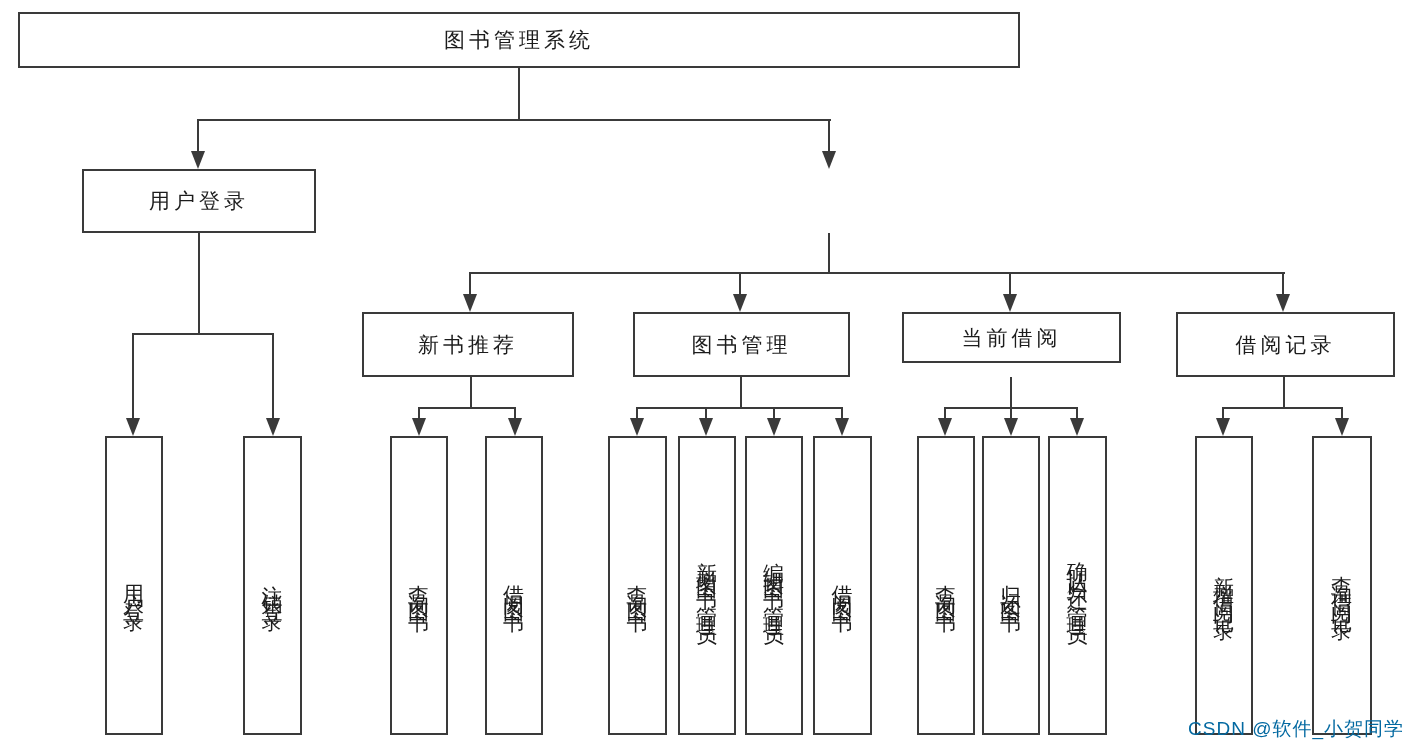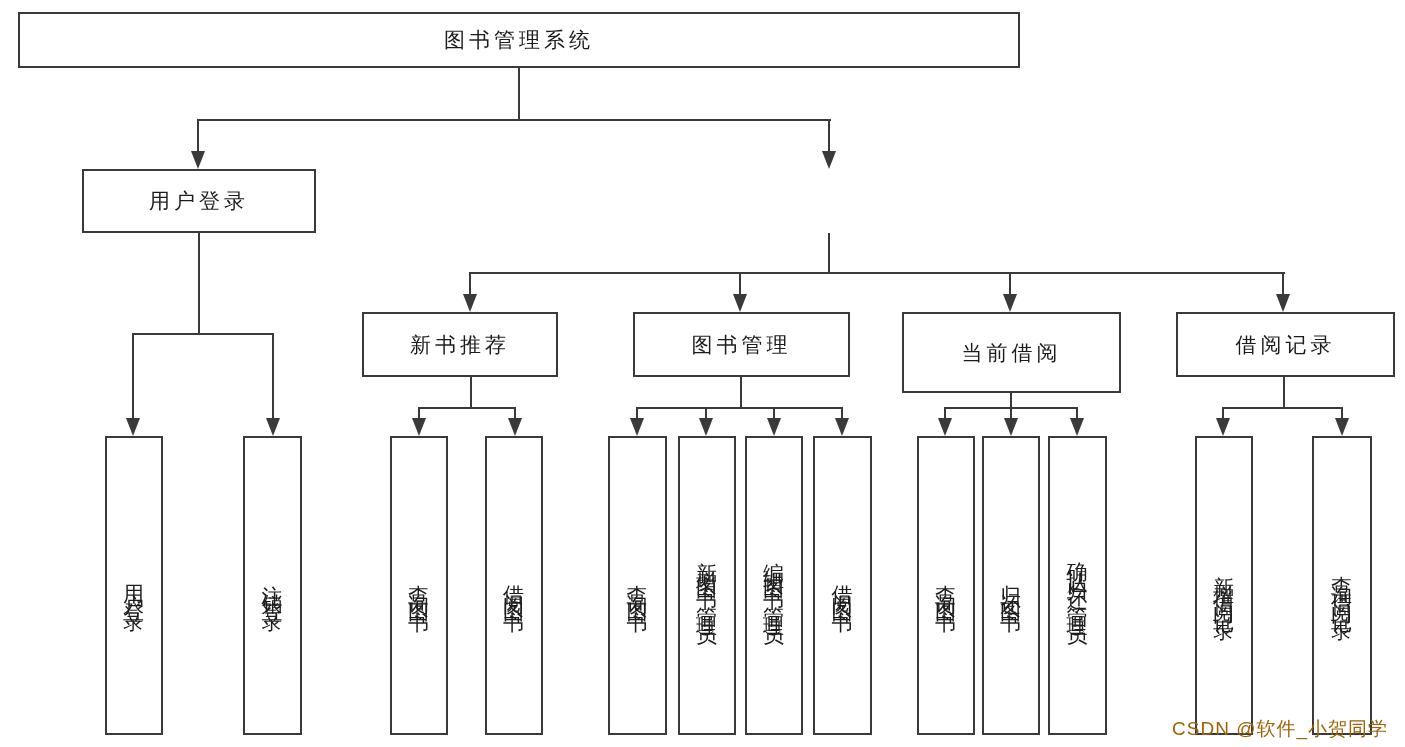--- a/index.html
+++ b/index.html
@@ -18,39 +18,39 @@
     font-size:21px;letter-spacing:9px;line-height:1;color:#1c1c1c;
   }
   .vline{position:absolute;width:2px;background:#3a3a3a;z-index:1;}
   .hline{position:absolute;height:2px;background:#3a3a3a;z-index:1;}
   .ah{
     position:absolute;width:0;height:0;z-index:1;
     border-left:7px solid transparent;border-right:7px solid transparent;
     border-top:18px solid #3a3a3a;
   }
   .watermark{
-    position:absolute;right:17px;bottom:5px;font-size:19px;color:#a16207;
+    position:absolute;right:1px;bottom:5px;font-size:19px;color:#0369a1;
     letter-spacing:1px;z-index:4;white-space:nowrap;
   }
 </style>
 </head>
 <body>
 
 <div class="stage">
 
   <div class="box hnode" style="left:18px;top:12px;width:1002px;height:56px;">图书管理系统</div>
 
   <div class="box hnode" style="left:82px;top:169px;width:234px;height:64px;">用户登录</div>
 
 
-  <div class="box hnode" style="left:362px;top:312px;width:196px;height:65px;">新书推荐</div>
+  <div class="box hnode" style="left:362px;top:312px;width:212px;height:65px;">新书推荐</div>
 
   <div class="box hnode" style="left:633px;top:312px;width:217px;height:65px;">图书管理</div>
 
-  <div class="box hnode" style="left:902px;top:312px;width:219px;height:81px;">当前借阅</div>
+  <div class="box hnode" style="left:902px;top:312px;width:219px;height:51px;">当前借阅</div>
 
   <div class="box hnode" style="left:1176px;top:312px;width:219px;height:65px;">借阅记录</div>
 
   <div class="box leaf" style="left:105px;top:436px;width:58px;height:299px;">
     <span class="vtext">用户登录</span>
   </div>
   <div class="box leaf" style="left:243px;top:436px;width:59px;height:299px;">
     <span class="vtext">注销登录</span>
   </div>
 

